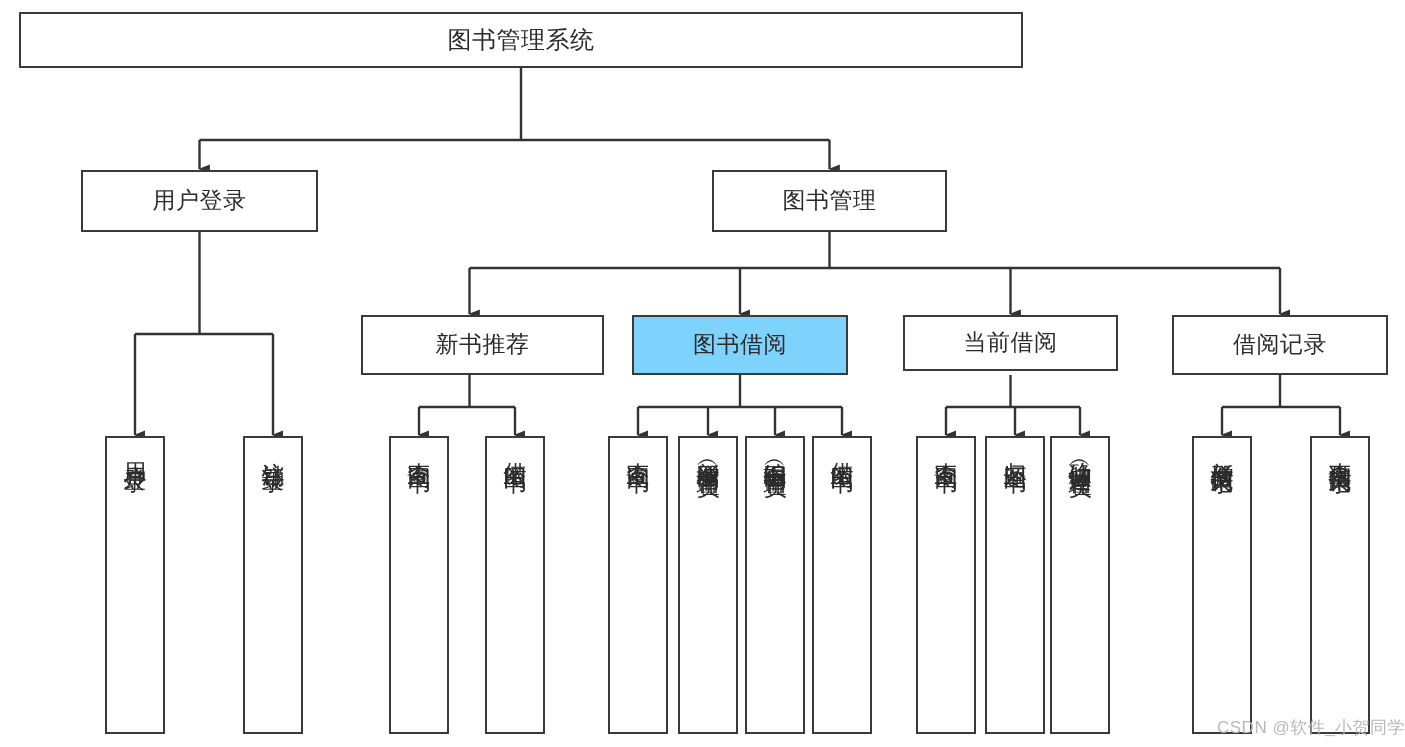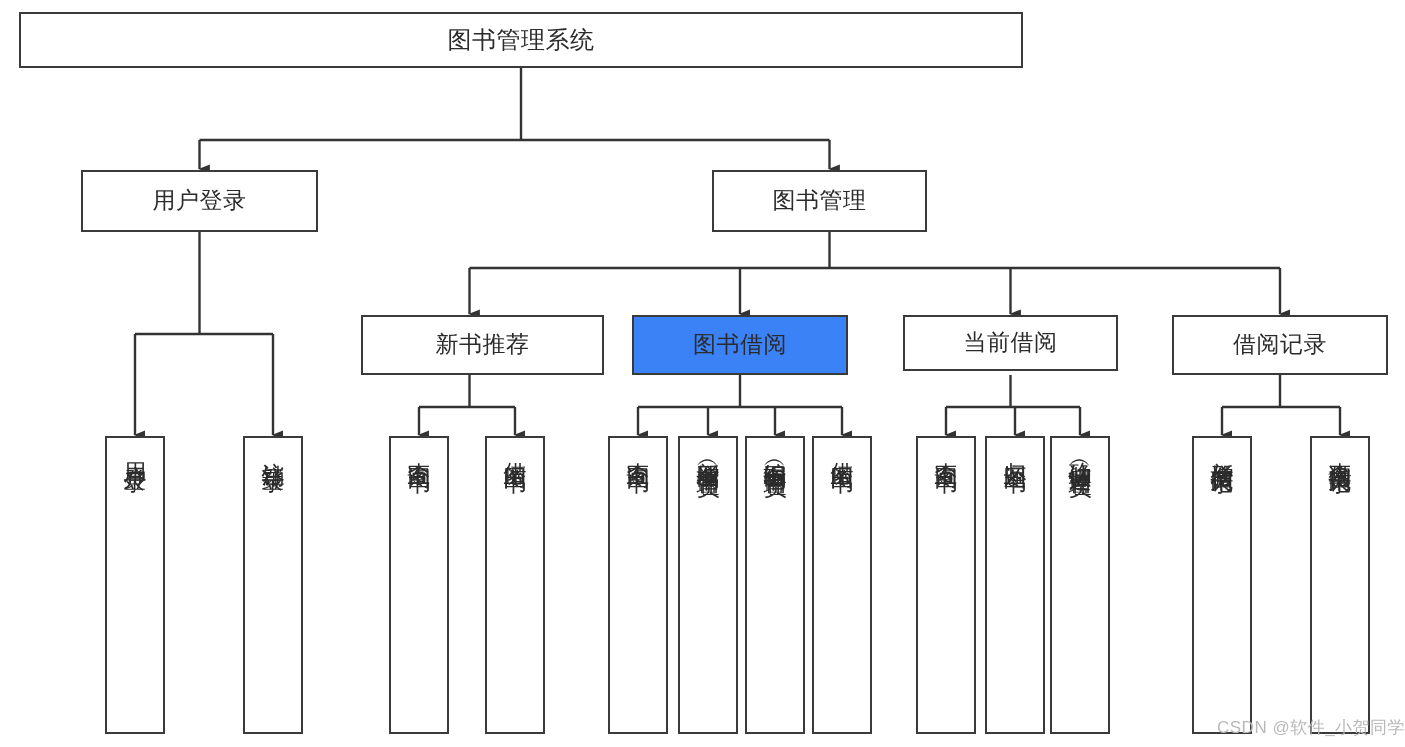--- a/index.html
+++ b/index.html
@@ -122,27 +122,27 @@
       </g>
   </svg>
 
   <div id="nodes">
       <div class="node horiz root" style="left: 19px; top: 12px; width: 1004px; height: 56px; border-color: rgb(58, 58, 58); background: rgb(255, 255, 255); color: rgb(43, 43, 43);">
         <span class="label">图书管理系统</span>
       </div>
       <div class="node horiz" style="left: 81px; top: 170px; width: 237px; height: 62px; border-color: rgb(58, 58, 58); background: rgb(255, 255, 255); color: rgb(43, 43, 43);">
         <span class="label">用户登录</span>
       </div>
-      <div class="node horiz" style="left: 712px; top: 170px; width: 215px; height: 62px; border-color: rgb(58, 58, 58); background: rgb(255, 255, 255); color: rgb(43, 43, 43);">
+      <div class="node horiz" style="left: 712px; top: 170px; width: 235px; height: 62px; border-color: rgb(58, 58, 58); background: rgb(255, 255, 255); color: rgb(43, 43, 43);">
         <span class="label">图书管理</span>
       </div>
       <div class="node horiz" style="left: 361px; top: 315px; width: 243px; height: 60px; border-color: rgb(58, 58, 58); background: rgb(255, 255, 255); color: rgb(43, 43, 43);">
         <span class="label">新书推荐</span>
       </div>
-      <div class="node horiz" style="left: 632px; top: 315px; width: 216px; height: 60px; border-color: rgb(58, 58, 58); background: #3b82f6; color: rgb(43, 43, 43);">
+      <div class="node horiz" style="left: 632px; top: 315px; width: 216px; height: 60px; border-color: rgb(58, 58, 58); background: #7dd3fc; color: rgb(43, 43, 43);">
         <span class="label">图书借阅</span>
       </div>
       <div class="node horiz" style="left: 903px; top: 315px; width: 215px; height: 56px; border-color: rgb(58, 58, 58); background: rgb(255, 255, 255); color: rgb(43, 43, 43);">
         <span class="label">当前借阅</span>
       </div>
       <div class="node horiz" style="left: 1172px; top: 315px; width: 216px; height: 60px; border-color: rgb(58, 58, 58); background: rgb(255, 255, 255); color: rgb(43, 43, 43);">
         <span class="label">借阅记录</span>
       </div>
       <div class="node vert" style="left: 105px; top: 436px; width: 60px; height: 298px; border-color: rgb(58, 58, 58); background: rgb(255, 255, 255); color: rgb(43, 43, 43);">
         <span class="label">用户登录</span>

